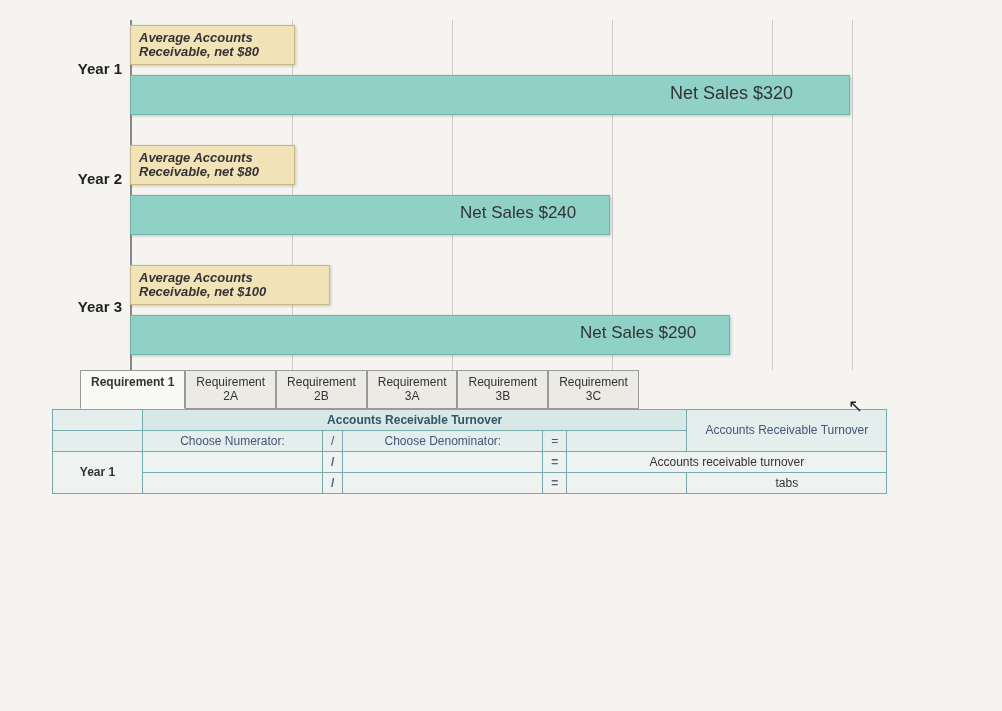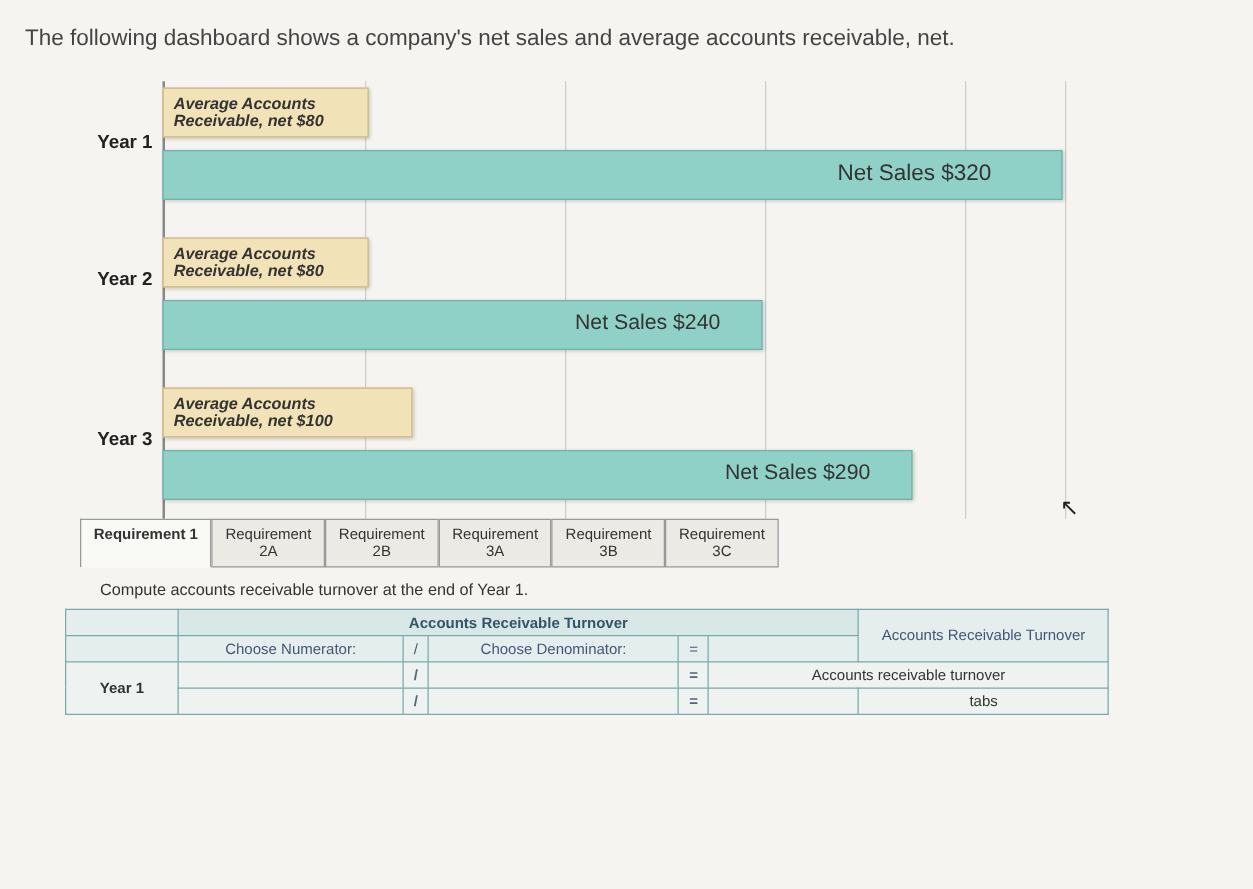--- a/index.html
+++ b/index.html
@@ -66,21 +66,21 @@
 
   .section-hint {
     margin: 30px 0 14px 60px;
     font-weight: bold;
     font-size: 14px;
     color: #333;
   }
 
   .tabs {
     display: flex;
-    margin-left: 44px;
+    margin-left: 60px;
     gap: 0;
   }
   .tab {
     border: 1px solid #999;
     padding: 4px 10px;
     font-size: 12px;
     text-align: center;
     background: #eceae5;
     cursor: pointer;
     line-height: 1.2;
@@ -139,21 +139,20 @@
     top: 395px;
     font-size: 18px;
     color: #222;
     pointer-events: none;
   }
 </style>
 </head>
 <body>
 
 <div class="page">
-  <div class="intro">The following dashboard shows a company's net sales and average accounts receivable, net.</div>
 
   <div class="chart-wrap">
     <div class="grid">
       <div class="gline" style="left:160px"></div>
       <div class="gline" style="left:320px"></div>
       <div class="gline" style="left:480px"></div>
       <div class="gline" style="left:640px"></div>
       <div class="gline" style="left:720px"></div>
     </div>
 
@@ -203,21 +202,20 @@
     <div class="tab">
       <span>Requirement</span>
       <span class="tab-line2">3B</span>
     </div>
     <div class="tab">
       <span>Requirement</span>
       <span class="tab-line2">3C</span>
     </div>
   </div>
 
-  <div class="instr">Compute accounts receivable turnover at the end of Year 1.</div>
 
   <table class="calc-table">
     <tbody>
         <tr>
       <th class="hdr2" style="width:90px"></th>
       <th class="hdr1" colspan="5">Accounts Receivable Turnover</th>
       <th class="hdr2" rowspan="2" style="width:200px">Accounts Receivable Turnover</th>
     </tr>
     <tr>
       <th class="hdr2"></th>

